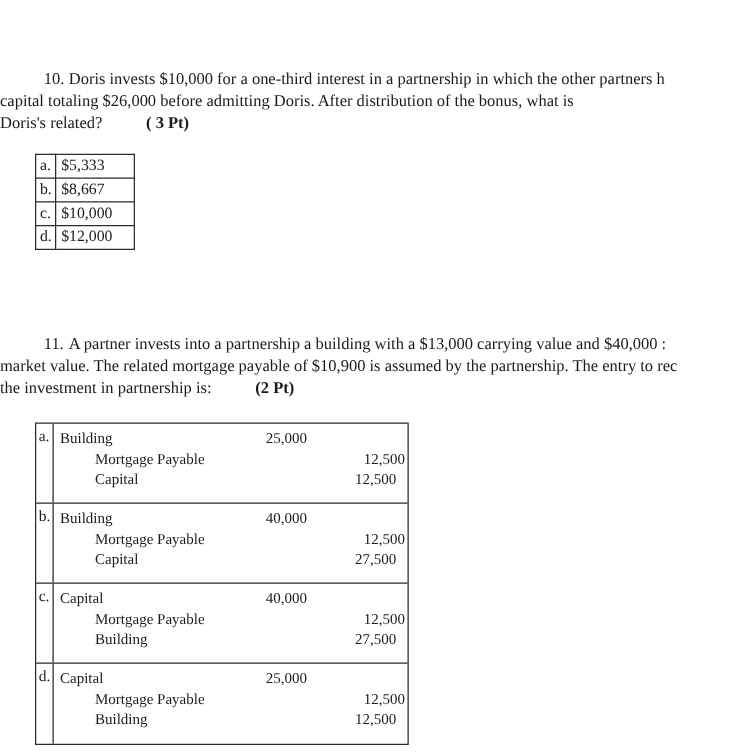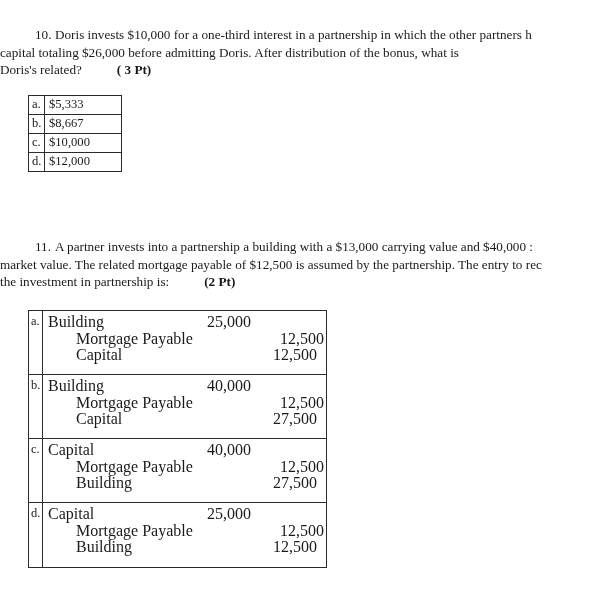--- a/index.html
+++ b/index.html
@@ -14,20 +14,21 @@
     overflow: hidden;
     font-family: "Liberation Serif", "DejaVu Serif", serif;
     color: #1a1a1a;
     -webkit-font-smoothing: antialiased;
   }
 
   .page {
     position: absolute;
     inset: 0;
     overflow: hidden;
+    margin-top: 28px;
   }
 
   
   .question {
     position: absolute;
     left: 0;
     width: 620px;          
     font-size: 13.2px;
     line-height: 17.5px;
     white-space: nowrap;
@@ -69,21 +70,21 @@
     white-space: nowrap;
   }
   .opt-table td.letter {
     width: 10px;
     text-align: left;
     padding-right: 2px;
   }
   .opt-table td.value {
     text-align: left;
     padding-left: 4px;
-    padding-right: 24px;
+    padding-right: 10px;
     min-width: 48px;
   }
 
   
   #q11-entries {
     position: absolute;
     left: 28px;
     top: 310px;
     width: 299px;
     border: 1px solid #2b2b2b;
@@ -110,21 +111,21 @@
   }
   .entry-lines {
     flex: 1 1 auto;
     position: relative;
     padding: 3px 0 6px 0;
     box-sizing: border-box;
   }
   .entry-row {
     position: relative;
     height: 16.5px;
-    font-size: 16px;
+    font-size: 12px;
     line-height: 16.5px;
     white-space: nowrap;
   }
   .acct {
     position: absolute;
     left: 5px;
   }
   .acct.indent {
     left: 33px;
   }
@@ -183,21 +184,21 @@
         <td class="value">$12,000</td>
       </tr>
     </tbody>
   </table>
 
   <div class="question" id="question-11">
     <div class="q-line">
       <span class="q-num">11.</span><span>A partner invests into a partnership a building with a $13,000 carrying value and $40,000 :</span>
     </div>
     <div class="q-line">
-      <span>market value. The related mortgage payable of $12,500 is assumed by the partnership. The entry to rec</span>
+      <span>market value. The related mortgage payable of $10,900 is assumed by the partnership. The entry to rec</span>
     </div>
     <div class="q-line">
       <span>the investment in partnership is:</span><span class="q-indent"></span><span class="pt">(2 Pt)</span>
     </div>
   </div>
 
   <div id="q11-entries">
 
     <div class="entry-block">
       <div class="entry-letter">a.</div>

